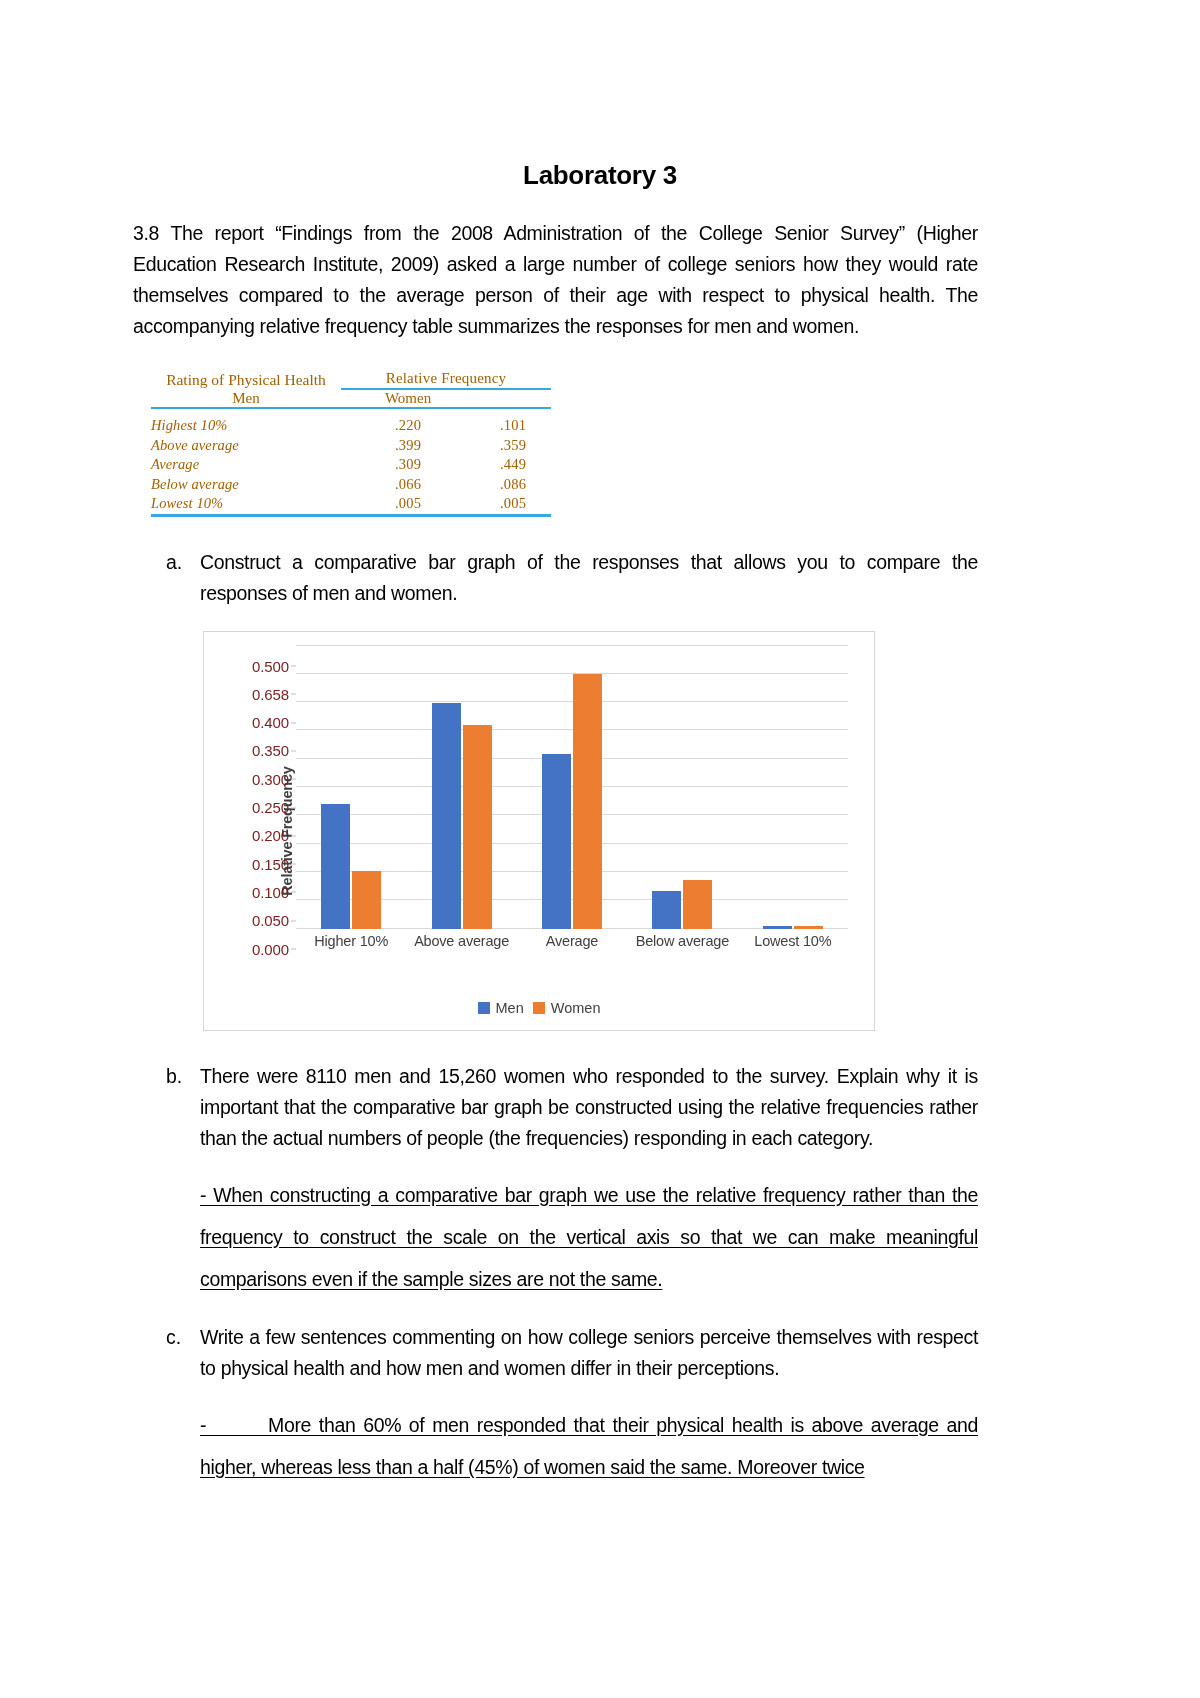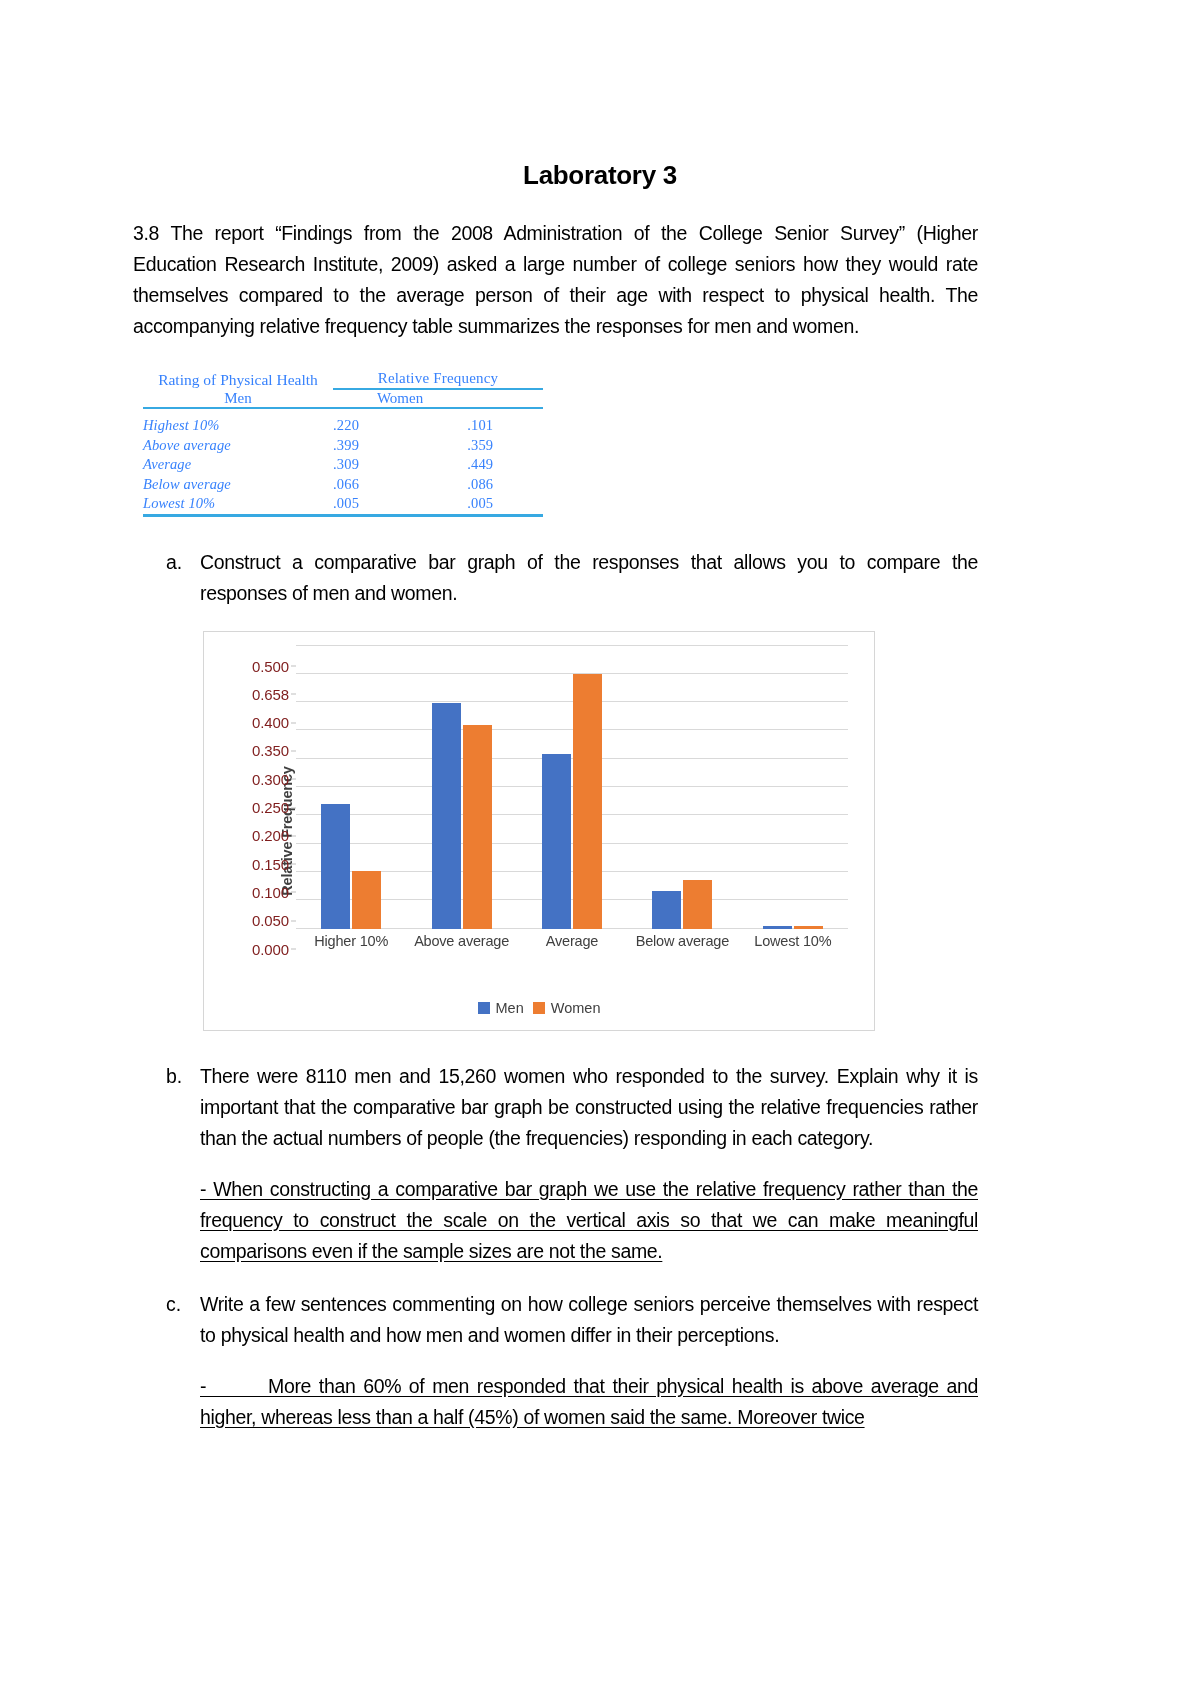--- a/index.html
+++ b/index.html
@@ -34,24 +34,24 @@
   .para {
     font-size:19.5px;
     line-height:31px;
     text-align:justify;
     letter-spacing:-0.35px;
     margin:0 0 6px 0;
   }
 
   
   .table-wrap {
-    margin:28px 0 0 10px;
+    margin:28px 0 0 18px;
     width:400px;
     font-family:"Liberation Serif", serif;
-    color:#3b82f6;
+    color:#a16207;
     filter:contrast(1.05);
   }
   .rf-table { width:100%; border-collapse:collapse; }
   .rf-table td, .rf-table th { padding:0; font-weight:normal; }
   .hdr-rf {
     text-align:center;
     font-size:15px;
     padding-bottom:1px;
     letter-spacing:0.2px;
   }
@@ -77,21 +77,21 @@
     font-size:14.5px;
     line-height:19.5px;
     padding-left:2px;
     text-align:left;
     letter-spacing:0.1px;
     font-style:italic;
   }
   .cell-val {
     font-size:14.5px;
     line-height:19.5px;
-    text-align:left;
+    text-align:center;
     letter-spacing:0.2px;
   }
   .spacer-row td { height:7px; }
 
   
   .qitem {
     display:flex;
     margin:0 0 4px 0;
     padding-left:33px;
   }
@@ -105,21 +105,21 @@
     flex:1;
     font-size:19.5px;
     line-height:31px;
     text-align:justify;
     letter-spacing:-0.35px;
   }
   .answer {
     margin:20px 0 0 67px;
     width:778px;
     font-size:19.5px;
-    line-height:31px;
+    line-height:42px;
     text-align:justify;
     letter-spacing:-0.35px;
     text-decoration:underline;
     text-underline-offset:3px;
   }
   .gap-sm { height:22px; }
   .gap-md { height:30px; }
 
   
   .chart-box {

